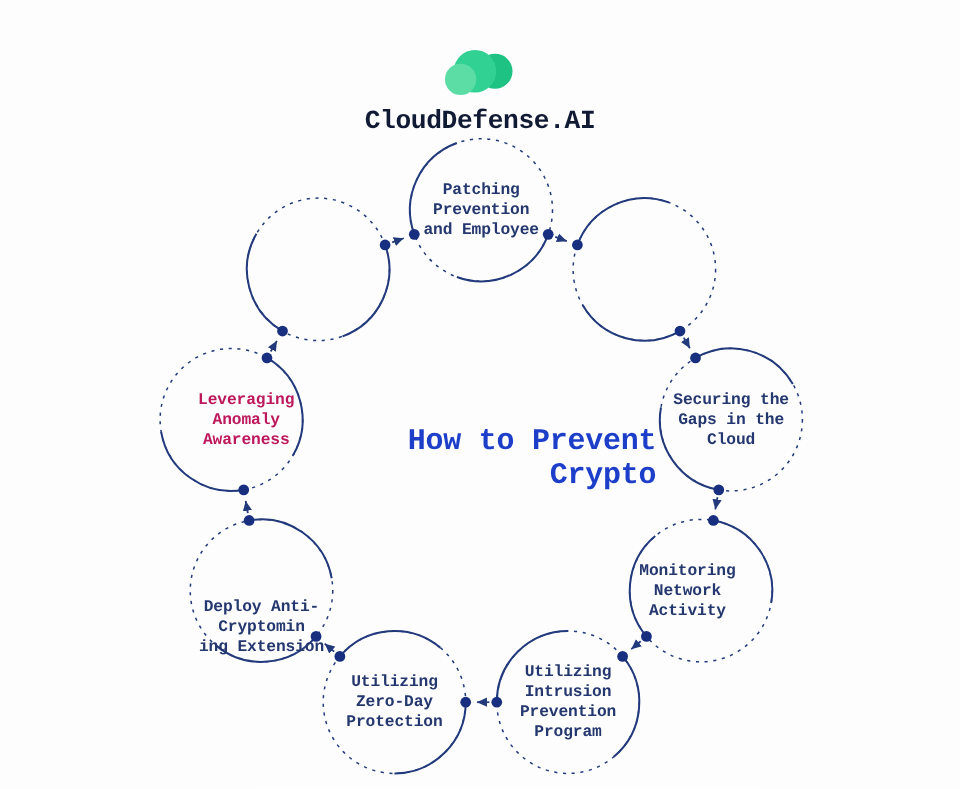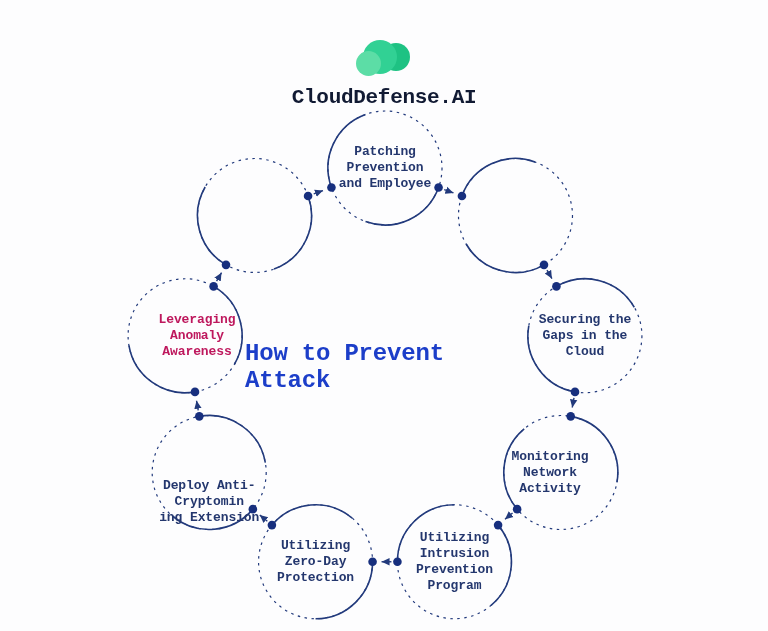--- a/index.html
+++ b/index.html
@@ -14,21 +14,21 @@
   .cloud .c-dark{left:26px;top:3px;width:28px;height:28px;background:#1ec283;}
   .cloud .c-main{left:7px;top:0;width:34px;height:34px;background:#31d194;}
   .cloud .c-light{left:0;top:11px;width:25px;height:25px;background:#5cdda6;}
   .wordmark{
     margin-top:8px;font-size:21px;font-weight:800;letter-spacing:-0.3px;color:#111a33;
   }
   
   .diagram{position:absolute;left:0;top:0;width:768px;height:631px;}
   .diagram svg{position:absolute;left:0;top:0;}
   .center-title{
-    position:absolute;transform:translate(-50%,-50%);width:280px;text-align:left;
+    position:absolute;transform:translate(-50%,-50%);width:280px;text-align:right;
     font-size:24px;line-height:27px;font-weight:800;color:#1c3ec9;letter-spacing:-0.2px;
   }
   .node-label{
     position:absolute;transform:translate(-50%,-50%);width:112px;text-align:center;
     font-size:13px;line-height:16px;font-weight:700;color:#24376e;letter-spacing:-0.1px;
   }
 </style>
 </head>
 <body>
 
@@ -118,21 +118,21 @@
           <circle cx="254.51411523363248" cy="215.4929780468475" r="57" fill="none" stroke="#223a7c" stroke-width="1.2" stroke-dasharray="2.5 4.5"></circle>
           <path d="M226.01411523363248,264.8564260625605 A57,57 0 0 1 205.15066721791948,186.9929780468475" fill="none" stroke="#223a7c" stroke-width="1.6"></path>
           <path d="M308.0765946184293,195.9978298772844 A57,57 0 0 1 274.00926340319563,269.05545743164424" fill="none" stroke="#223a7c" stroke-width="1.6"></path>
           <circle cx="226.01411523363248" cy="264.8564260625605" r="4.3" fill="#172f7e"></circle>
           <circle cx="308.0765946184293" cy="195.9978298772844" r="4.3" fill="#172f7e"></circle>
           <path d="M313.7147503431447,193.94570901733036 L322.9802870281301,190.57332945949415" stroke="#223a7c" stroke-width="1.4" fill="none" marker-end="url(#ah)"></path>
         </g>
       </svg>
     <div class="center-title" style="left:385px;top:367px;">
       <div>How to Prevent</div>
-      <div>Attack</div>
+      <div>Crypto</div>
     </div>
 
   <div class="node-label" style="left: 385px; top: 168px; color: rgb(36, 55, 110);">
         <div>Patching</div>
         <div>Prevention</div>
         <div>and Employee</div>
       </div>
       <div class="node-label" style="left: 584.916px; top: 335.749px; color: rgb(36, 55, 110);">
         <div>Securing the</div>
         <div>Gaps in the</div>

